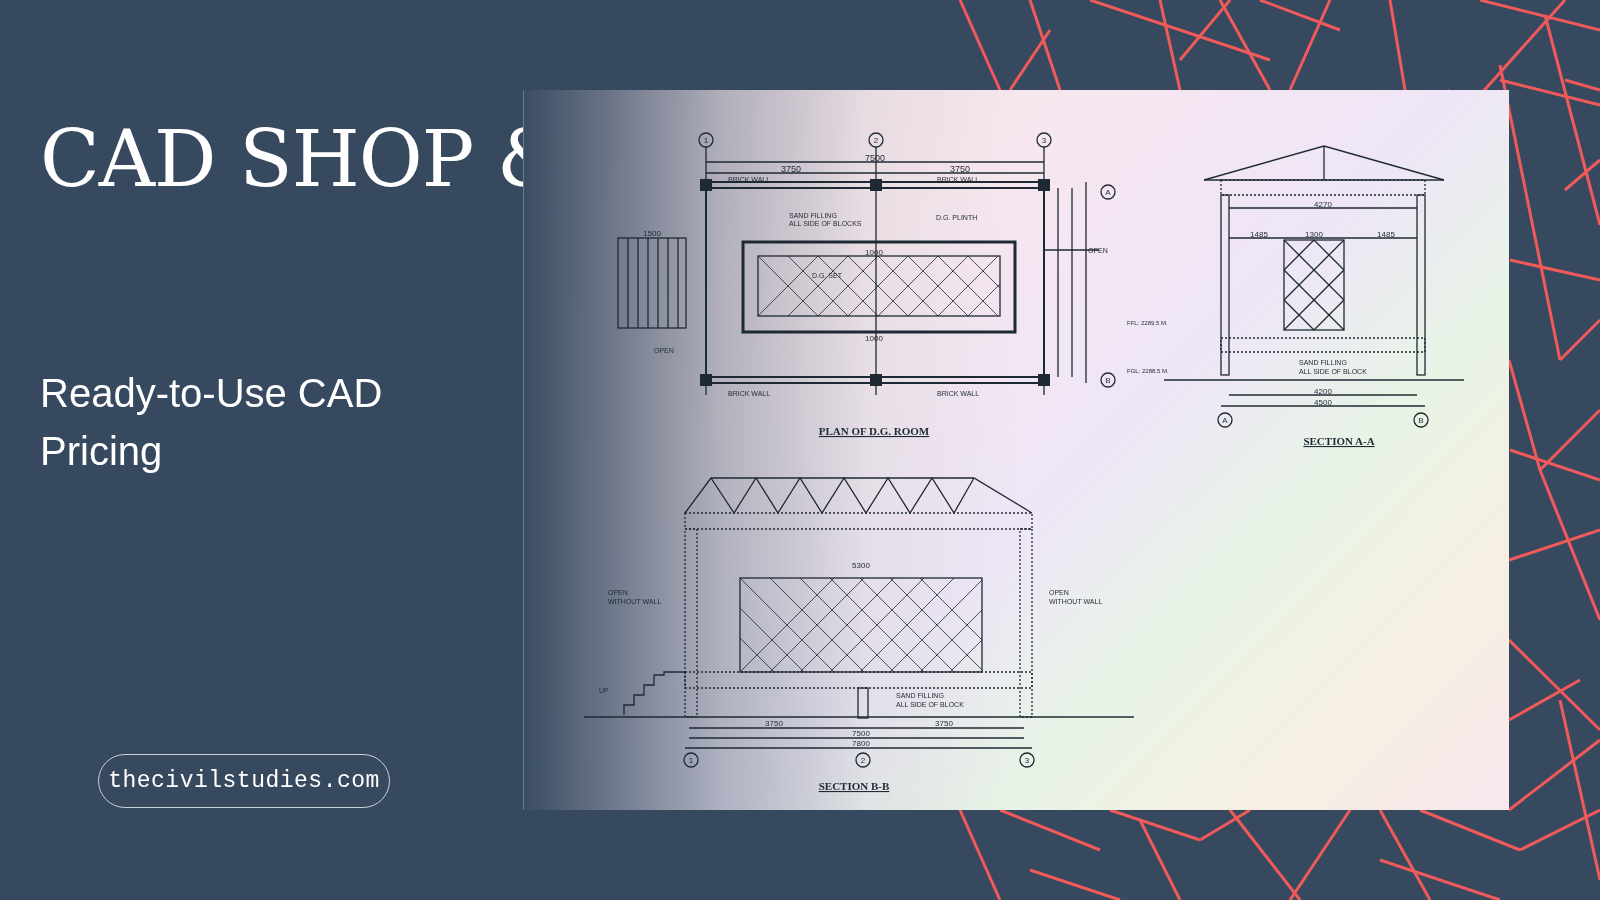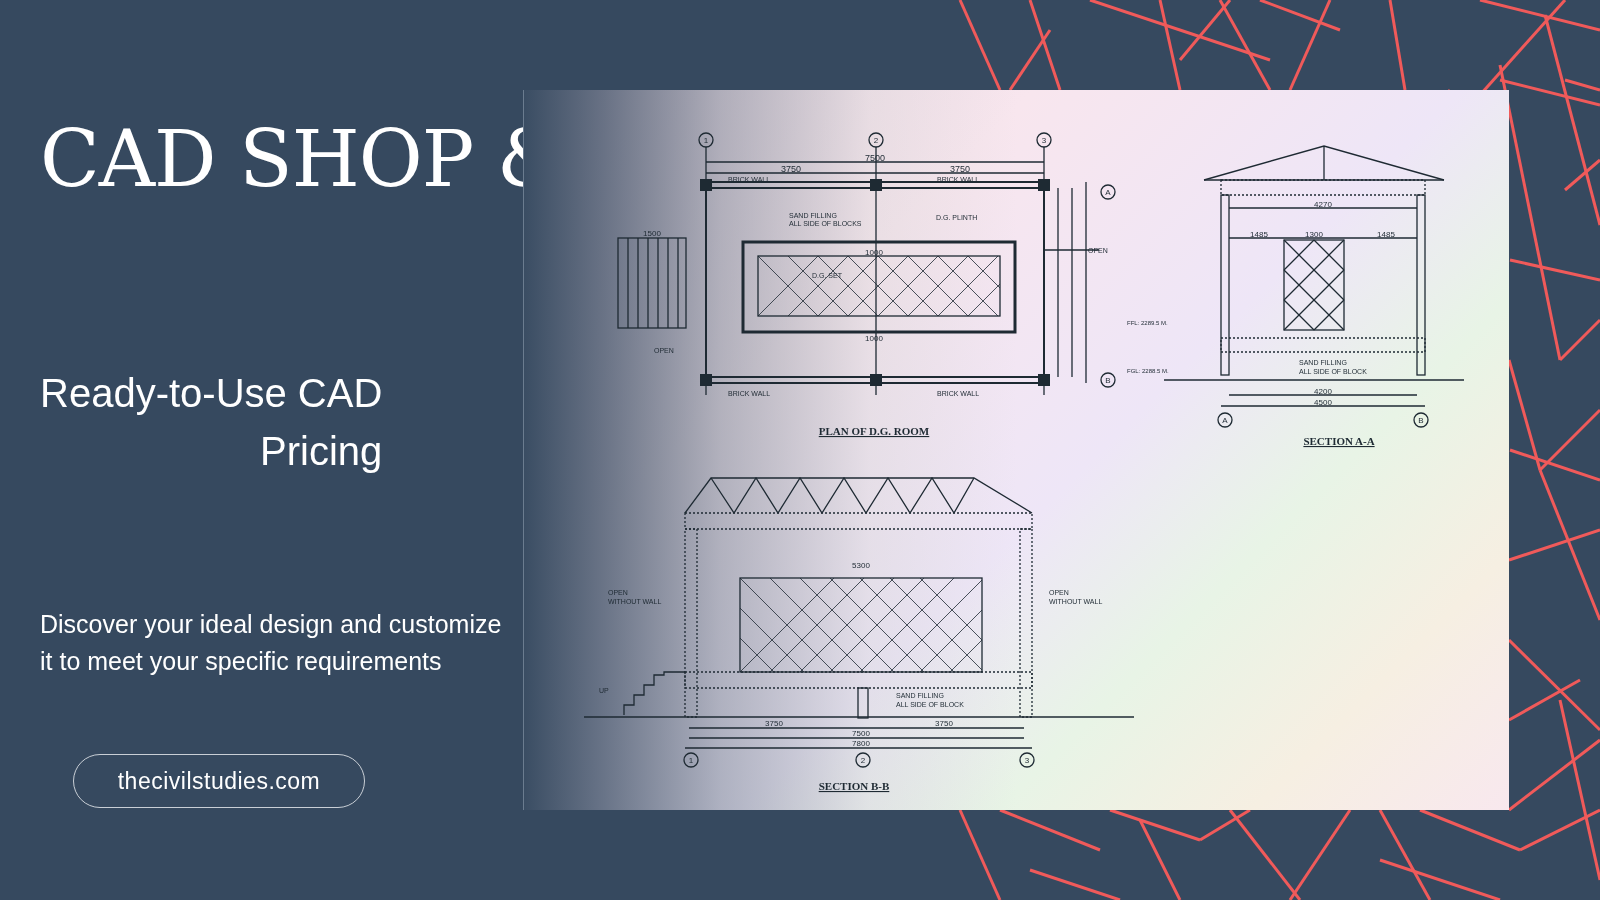--- a/index.html
+++ b/index.html
@@ -1,23 +1,23 @@
 <!DOCTYPE html>
 <html><head>
 <meta charset="utf-8">
 <style>
   * { margin:0; padding:0; box-sizing:border-box; }
   html, body { width:1600px; height:900px; overflow:hidden; background:#36495f; }
   .page { position:relative; width:1600px; height:900px; background:#36495f; overflow:hidden; }
   .pattern { position:absolute; left:0; top:0; width:1600px; height:900px; }
   .title { position:absolute; left:40px; top:108px; color:#fff; font-family:"DejaVu Serif","Liberation Serif",serif; font-size:78px; line-height:102px; font-weight:normal; letter-spacing:-1px; }
   .features { position:absolute; left:40px; top:364px; color:#fff; font-family:"Liberation Sans",sans-serif; font-size:40px; line-height:58px; }
-  .features div { white-space:nowrap;text-align:right; }
+  .features div { white-space:nowrap; }
   .desc { position:absolute; left:40px; top:606px; width:480px; color:#fff; font-family:"Liberation Sans",sans-serif; font-size:25px; line-height:37px; }
-  .url-btn { position:absolute; left:73px; top:754px; width:292px; height:54px; border:1.5px solid #c9cfd6; border-radius:28px; color:#fff; font-family:Liberation Sans, sans-serif; font-size:23px; display:flex; align-items:center; justify-content:center; letter-spacing:0.5px; }
+  .url-btn { position:absolute; left:98px; top:754px; width:292px; height:54px; border:1.5px solid #c9cfd6; border-radius:28px; color:#fff; font-family:Liberation Mono, monospace; font-size:23px; display:flex; align-items:center; justify-content:center; letter-spacing:0.5px; }
   .panel { position:absolute; left:523px; top:90px; width:986px; height:720px;
     background:
       linear-gradient(90deg, #3a4d63 0%, rgba(58,77,99,0.75) 8%, rgba(110,125,140,0.5) 20%, rgba(200,205,205,0.3) 35%, rgba(255,255,255,0) 50%),
       linear-gradient(135deg, #f0dbe6 0%, #f8e6ee 30%, #eee6f7 55%, #e8f4e6 70%, #f6efe2 85%, #f8e8ee 100%);
     border-left:1px solid #6b7c8f; }
   .drawing { position:absolute; left:0; top:0; width:986px; height:720px; }
 </style>
 </head>
 <body>
 
@@ -71,21 +71,20 @@
 
   <h1 class="title">
     <div>CAD SHOP &amp;</div>
   </h1>
 
   <div class="features">
     <div>Ready-to-Use CAD</div>
     <div>Pricing</div>
   </div>
 
-  <p class="desc">Discover your ideal design and customize it to meet your specific requirements</p>
 
   <a class="url-btn">thecivilstudies.com</a>
 
   <div class="panel">
     <svg class="drawing" viewBox="0 0 986 720" font-family="Liberation Sans, sans-serif" font-size="9" fill="#1e2a33">
       <g stroke="#1e2a33" stroke-width="1.3" fill="none">
 
         <g>
           <circle cx="182" cy="50" r="7"></circle>
             <circle cx="352" cy="50" r="7"></circle>

